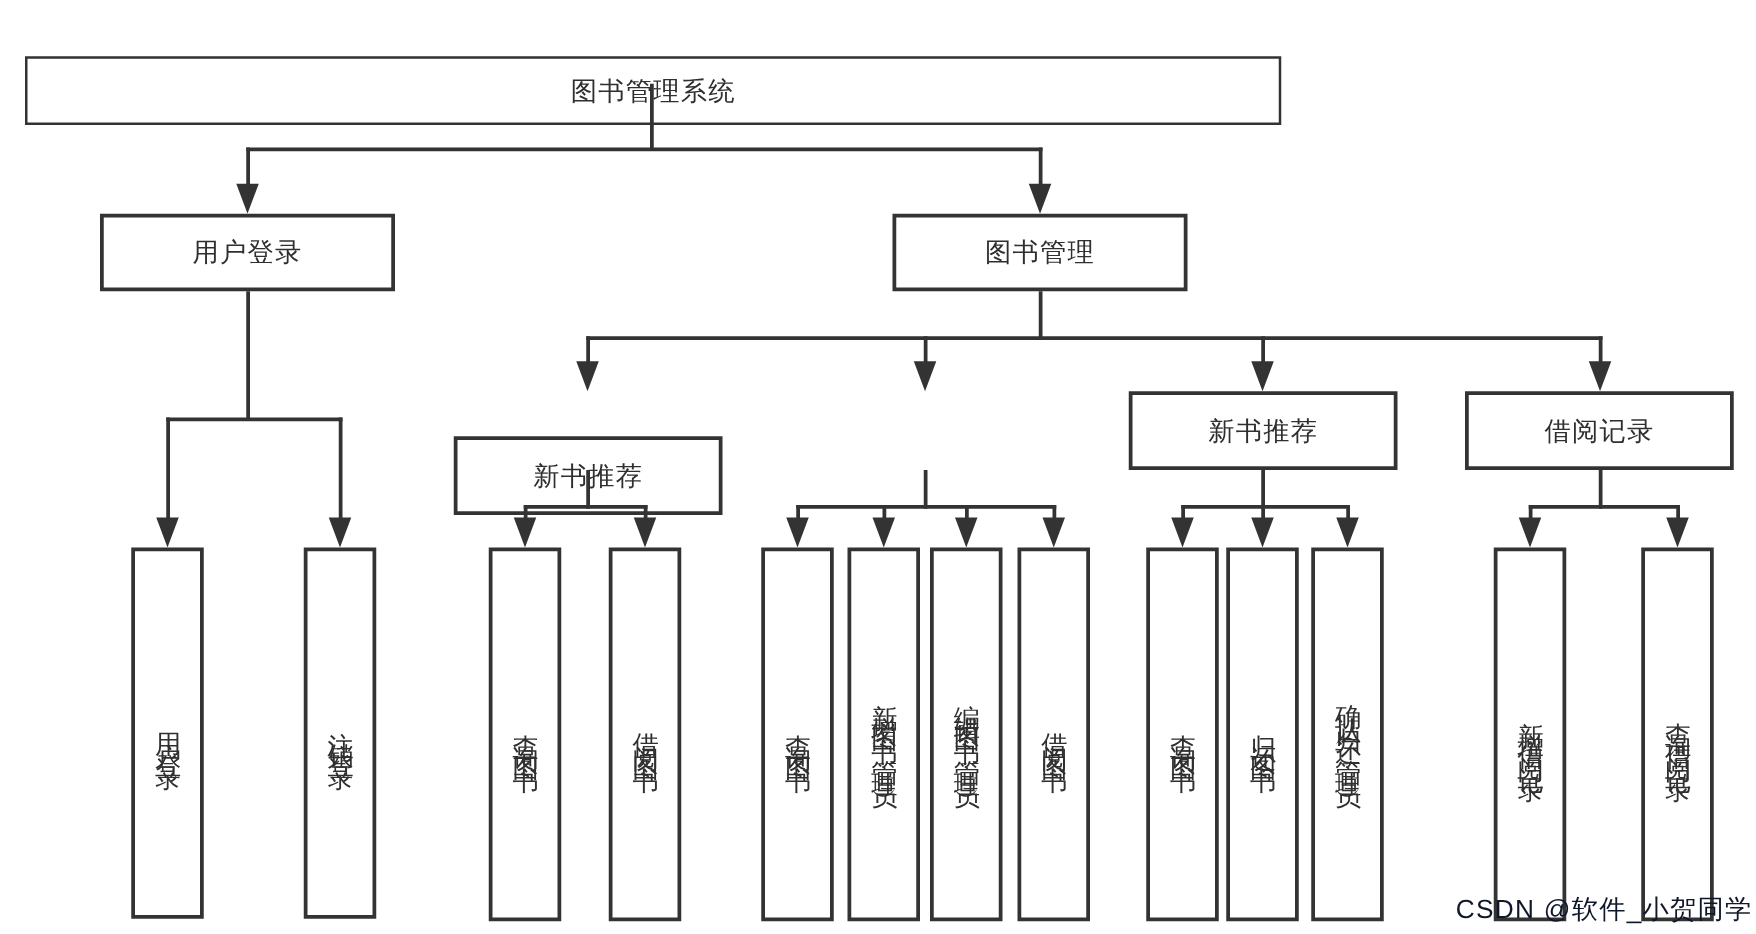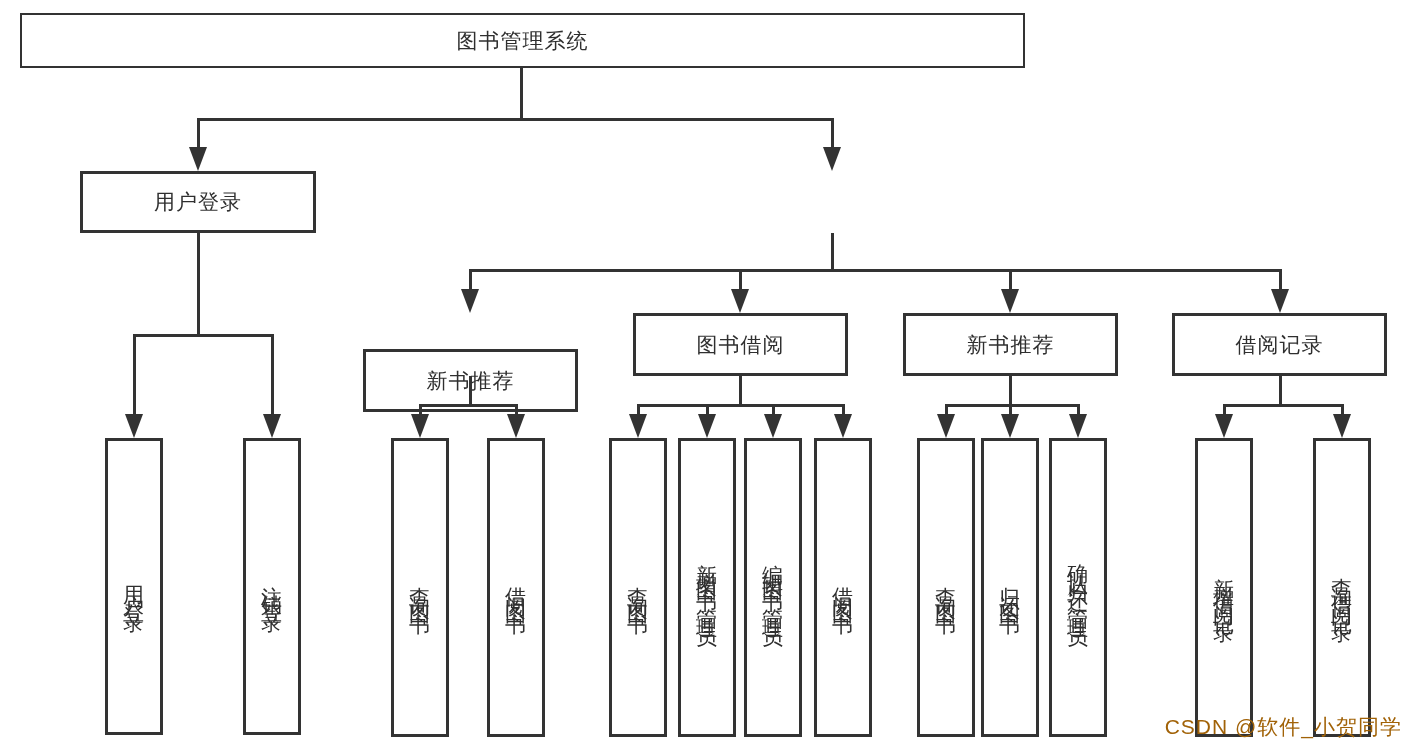--- a/index.html
+++ b/index.html
@@ -4,34 +4,34 @@
 <style>
   html,body{margin:0;padding:0;background:#fff;}
   .canvas{
     position:relative;width:1405px;height:747px;background:#ffffff;
     font-family:"Liberation Sans",sans-serif;color:#2f2f2f;overflow:hidden;
   }
   .box{
     position:absolute;box-sizing:border-box;border:3px solid #333333;background:#ffffff;
     display:flex;align-items:center;justify-content:center;font-size:21px;letter-spacing:1px;
   }
-  .box.root{border-width:2px;}
+  .box.root{border-width:2px;margin-top:32px;}
   .vtext{
     writing-mode:vertical-rl;text-orientation:mixed;letter-spacing:9px;
     font-size:21px;line-height:1;
   }
   .vline{position:absolute;width:3px;background:#333333;}
   .hline{position:absolute;height:3px;background:#333333;}
   .arrow{
     position:absolute;width:0;height:0;
     border-left:9px solid transparent;border-right:9px solid transparent;
     border-top:24px solid #333333;
   }
   .watermark{
-    position:absolute;right:3px;bottom:6px;font-size:21px;color:#a16207;
+    position:absolute;right:3px;bottom:6px;font-size:21px;color:#0f172a;
     letter-spacing:1px;z-index:5;white-space:nowrap;
   }
 </style>
 </head>
 <body>
 
 <div class="canvas">
 
   <div class="box root" style="left:20px;top:13px;width:1005px;height:55px;">
     <span>图书管理系统</span>
@@ -39,20 +39,23 @@
 
   <div class="vline" style="left:520px;top:67px;height:53px;"></div>
   <div class="hline" style="left:197px;top:118px;width:637px;"></div>
   <div class="vline" style="left:197px;top:118px;height:30px;"></div>
   <div class="vline" style="left:831px;top:118px;height:30px;"></div>
   <div class="arrow" style="left:189px;top:147px;"></div>
   <div class="arrow" style="left:823px;top:147px;"></div>
 
   <div class="box" style="left:80px;top:171px;width:236px;height:62px;">
     <span>用户登录</span>
+  </div>
+  <div class="box" style="left:714px;top:171px;width:236px;height:62px;">
+    <span>图书管理</span>
   </div>
 
   <div class="vline" style="left:197px;top:233px;height:103px;"></div>
   <div class="hline" style="left:133px;top:334px;width:141px;"></div>
   <div class="vline" style="left:133px;top:334px;height:82px;"></div>
   <div class="vline" style="left:271px;top:334px;height:82px;"></div>
   <div class="arrow" style="left:125px;top:414px;"></div>
   <div class="arrow" style="left:263px;top:414px;"></div>
 
   <div class="box" style="left:105px;top:438px;width:58px;height:297px;">
@@ -68,23 +71,20 @@
   <div class="vline" style="left:739px;top:269px;height:22px;"></div>
   <div class="vline" style="left:1009px;top:269px;height:22px;"></div>
   <div class="vline" style="left:1279px;top:269px;height:22px;"></div>
   <div class="arrow" style="left:461px;top:289px;"></div>
   <div class="arrow" style="left:731px;top:289px;"></div>
   <div class="arrow" style="left:1001px;top:289px;"></div>
   <div class="arrow" style="left:1271px;top:289px;"></div>
 
   <div class="box" style="left:363px;top:313px;width:215px;height:63px;margin-top:36px;">
     <span>新书推荐</span>
-  </div>
-  <div class="box" style="left:633px;top:313px;width:215px;height:63px;">
-    <span>图书借阅</span>
   </div>
   <div class="box" style="left:903px;top:313px;width:215px;height:63px;">
     <span>新书推荐</span>
   </div>
   <div class="box" style="left:1172px;top:313px;width:215px;height:63px;">
     <span>借阅记录</span>
   </div>
 
   <div class="vline" style="left:469px;top:376px;height:31px;"></div>
   <div class="hline" style="left:419px;top:404px;width:99px;"></div>

